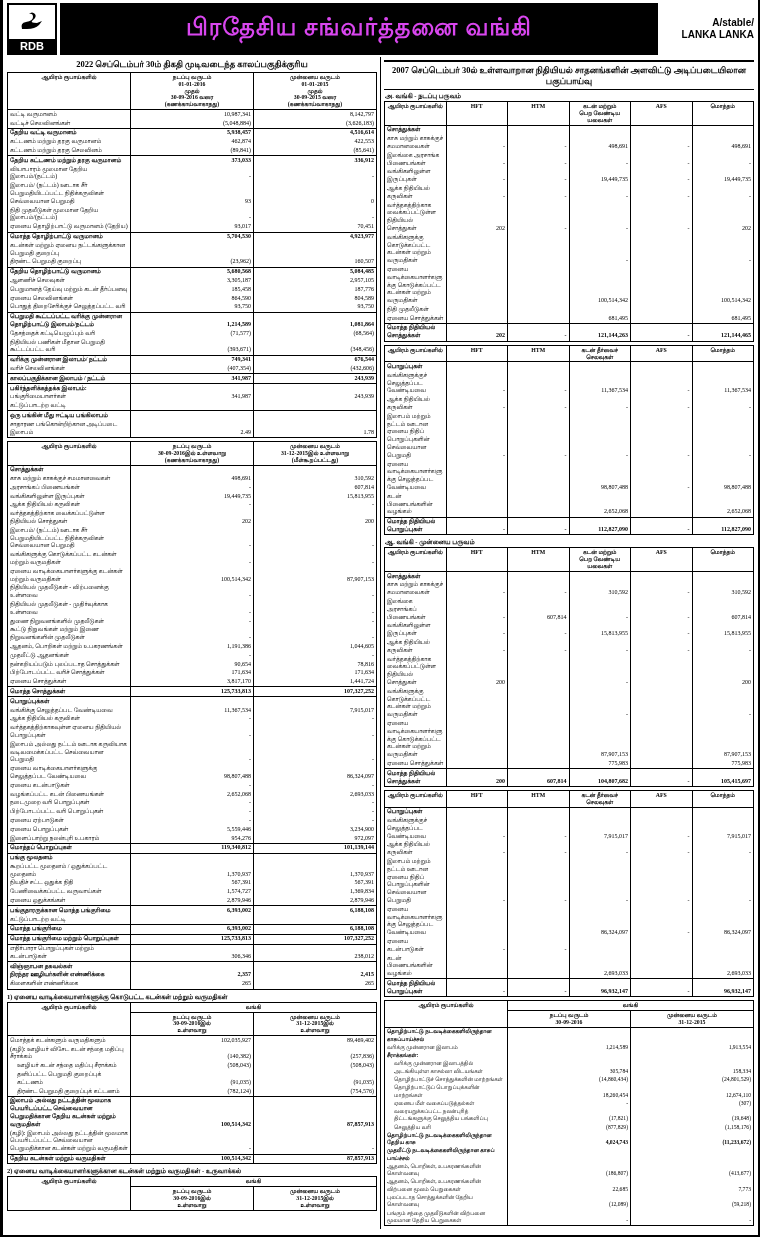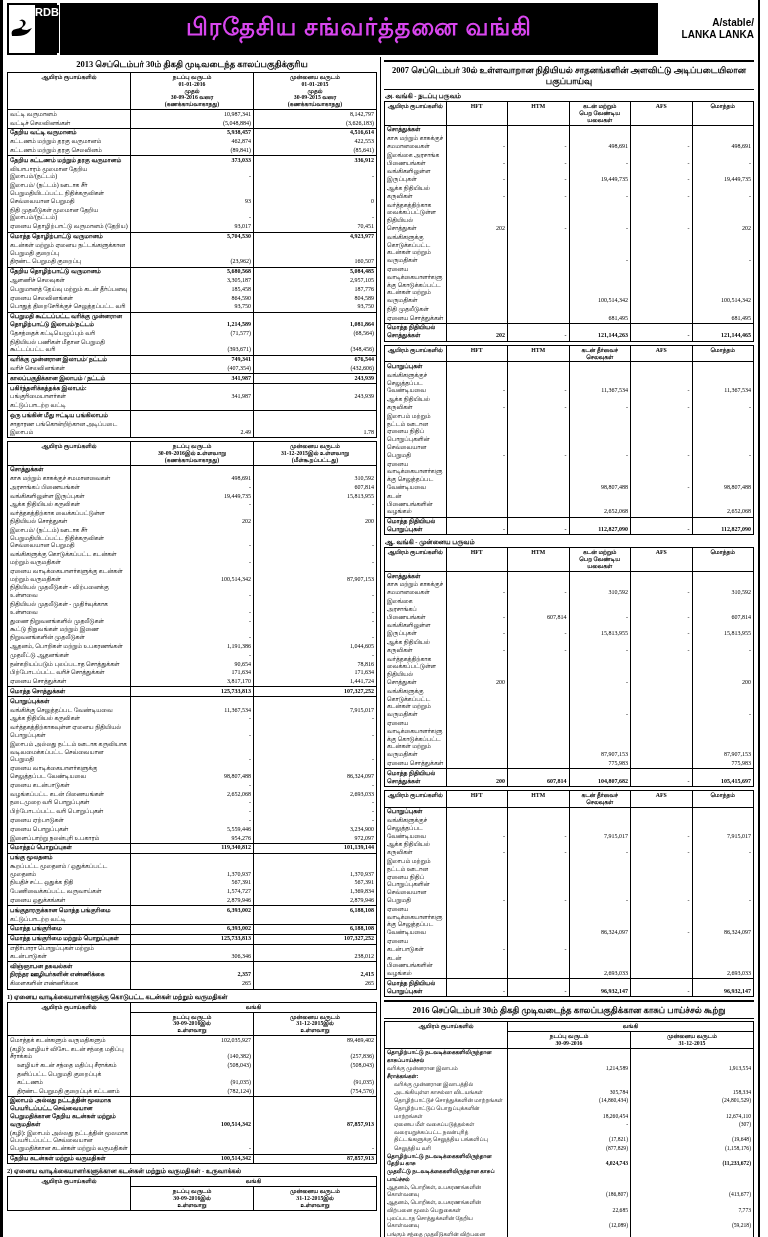--- a/index.html
+++ b/index.html
@@ -1,20 +1,20 @@
 <!DOCTYPE html>
 <html><head>
 <meta charset="utf-8">
 <style>
   html,body{margin:0;padding:0;background:#fff;}
   body{width:768px;font-family:"Liberation Serif",serif;color:#000;font-size:6px;}
   .page{width:760px;min-height:1233px;border-left:3px solid #000;border-right:2px solid #000;border-bottom:4px solid #000;box-sizing:border-box;padding:3px 4px 6px 4px;}
   
   .hdr{display:flex;align-items:stretch;height:52px;margin-bottom:2px;}
-  .logo{width:46px;border:2px solid #000;display:flex;margin-right:3px;}
+  .logo{width:46px;border:2px solid #000;display:flex;flex-direction:column;margin-right:3px;}
   .logo-ic{flex:1;display:flex;align-items:center;justify-content:center;}
   .logo-tx{background:#000;color:#fff;font-weight:bold;text-align:center;font-size:11px;font-family:"Liberation Sans",sans-serif;padding:1px 0;}
   .banner{flex:1;background:#000;color:#d946ef;display:flex;align-items:center;justify-content:center;font-size:24px;font-weight:bold;letter-spacing:1px;}
   .rating{width:92px;display:flex;flex-direction:column;align-items:flex-end;justify-content:center;font-family:"Liberation Sans",sans-serif;font-weight:bold;font-size:10px;line-height:1.2;padding-left:4px;}
   
   .cols{display:flex;}
   .colL{width:376px;padding-right:3px;}
   .colR{width:376px;border-left:1px solid #000;padding-left:3px;}
   .t1{text-align:center;font-weight:bold;font-size:8.5px;line-height:1.25;margin:2px 0;}
   .band{text-align:center;font-weight:bold;font-size:8.5px;border-top:2px solid #000;border-bottom:1px solid #000;padding:2.5px 1px;margin:3px 0 2px 0;}
@@ -53,21 +53,21 @@
     <div class="rating">
       <span>A/stable/</span>
       <span>LANKA LANKA</span>
     </div>
   </div>
 
   <div class="cols">
 
     <div class="colL">
       <div class="t1">
-        <div>2013 செப்டெம்பர் 30ம் திகதி முடிவடைந்த காலப்பகுதிக்குரிய</div>
+        <div>2022 செப்டெம்பர் 30ம் திகதி முடிவடைந்த காலப்பகுதிக்குரிய</div>
       </div>
       <div class="w3">
           <table class="ft w3">
             <thead>
               <tr>
                 <th colspan="1" rowspan="1">ஆயிரம் ரூபாய்களில்</th>
                 <th colspan="1" rowspan="1">நடப்பு வருடம்
 01-01-2016
 முதல்
 30-09-2016 வரை
@@ -917,21 +917,20 @@
                 <td class="num">-</td>
                 <td class="num">-</td>
                 <td class="num">96,932,147</td>
                 <td class="num">-</td>
                 <td class="num">96,932,147</td>
               </tr>
             </tbody>
           </table>
         </div>
 
-      <div class="band">2016 செப்டெம்பர் 30ம் திகதி முடிவடைந்த காலப்பகுதிக்கான காசுப் பாய்ச்சல் கூற்று</div>
       <div>
           <table class="ft cf w3n">
             <thead>
               <tr>
                 <th colspan="1" rowspan="2">ஆயிரம் ரூபாய்களில்</th>
                 <th colspan="2" rowspan="1">வங்கி</th>
               </tr>
               <tr>
                 <th colspan="1" rowspan="1">நடப்பு வருடம்
 30-09-2016</th>

